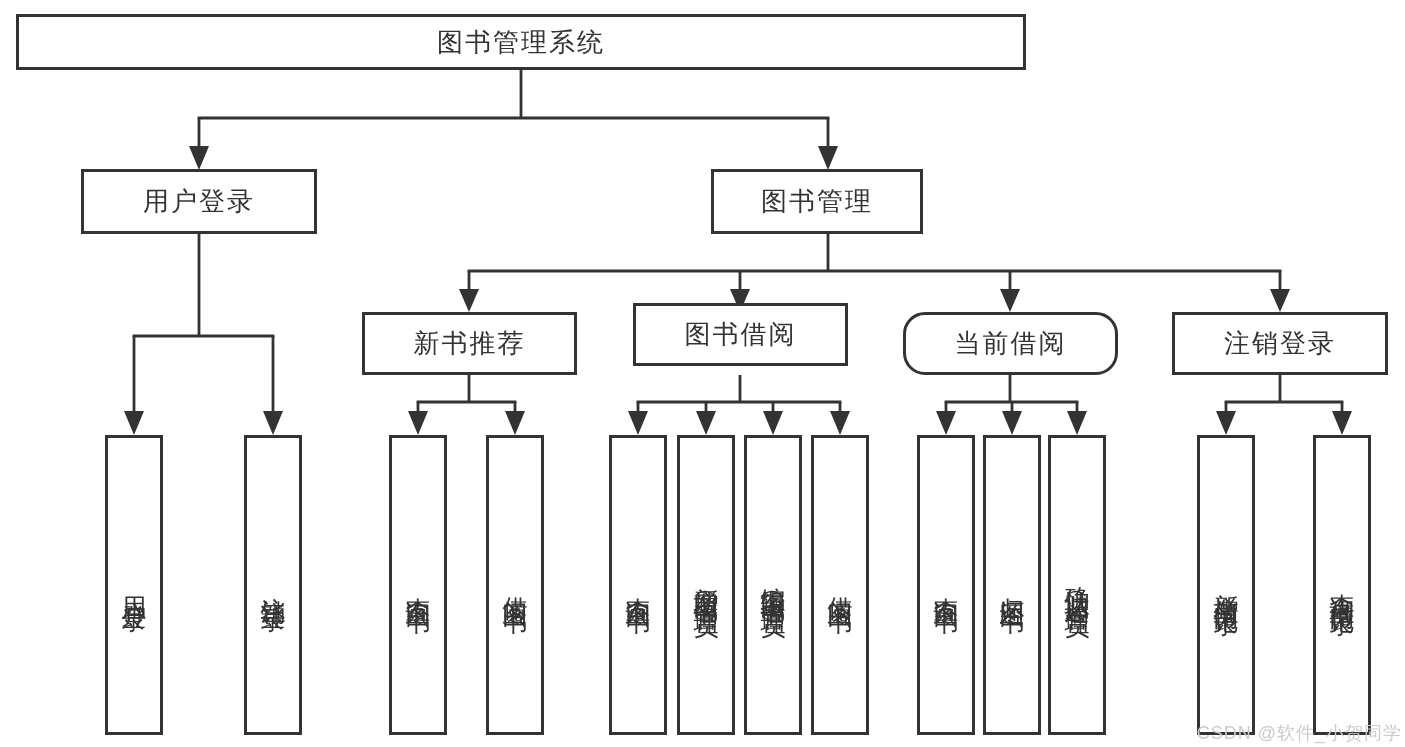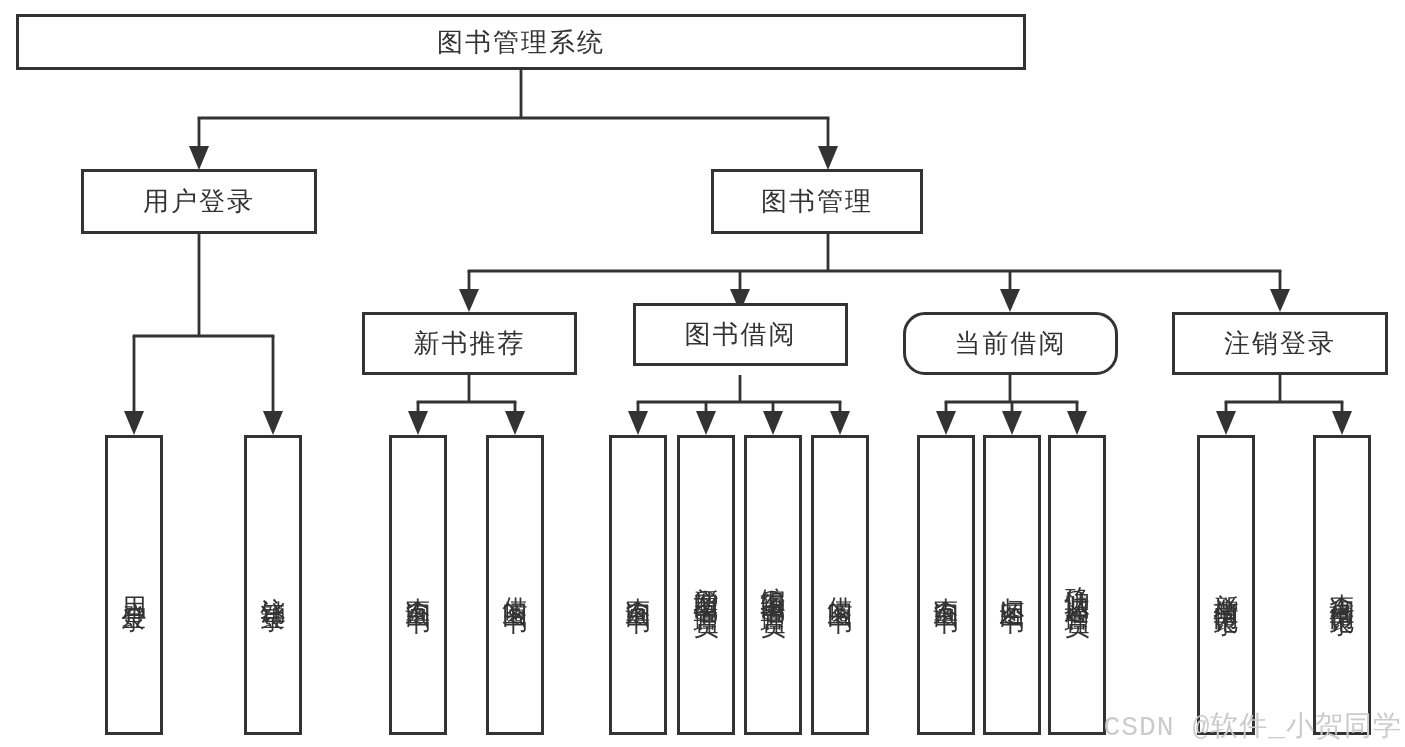--- a/index.html
+++ b/index.html
@@ -52,26 +52,25 @@
     font-size: 25px;
     letter-spacing: 4px;
     writing-mode: vertical-rl;
     text-orientation: mixed;
     line-height: 1;
   }
   .watermark {
     position: absolute;
     right: 3px;
     bottom: 2px;
-    font-size: 28px;
+    font-size: 18px;
     letter-spacing: 1px;
     color: var(--watermark, #cccccc);
     z-index: 5;
     white-space: nowrap;
-    font-family: Liberation Mono, monospace;
   }
 </style>
 </head>
 <body>
 
 <div class="canvas">
 
   <svg class="connectors" viewBox="0 0 1405 747" xmlns="http://www.w3.org/2000/svg">
 
     <line class="cline" x1="521" y1="68" x2="521" y2="118"></line>

